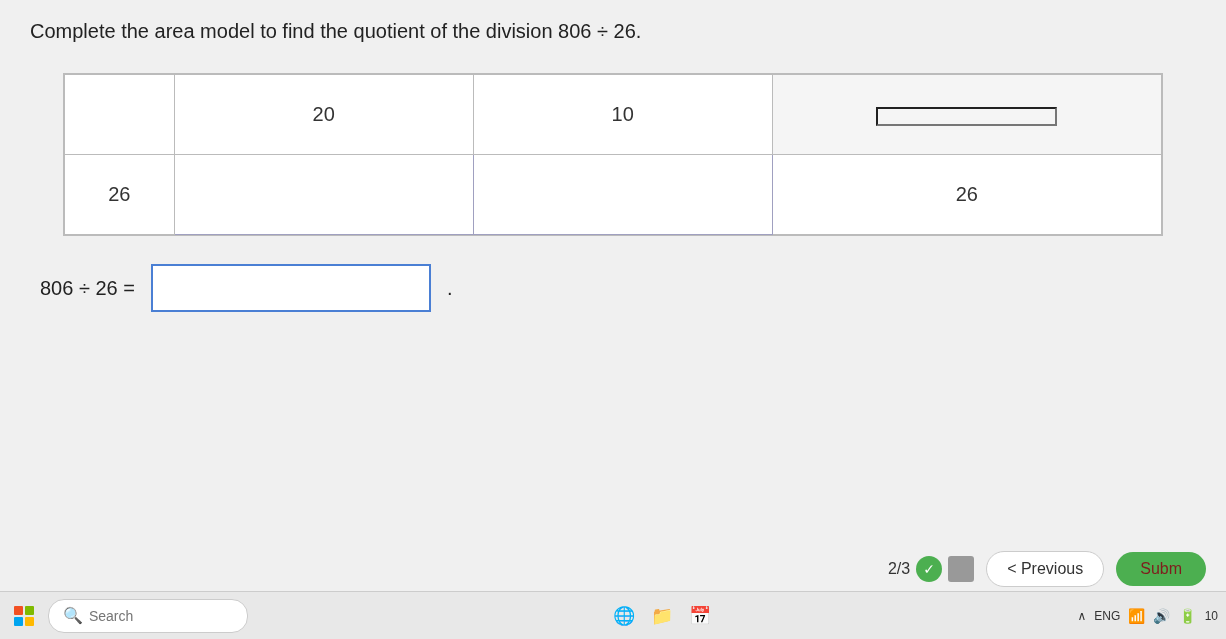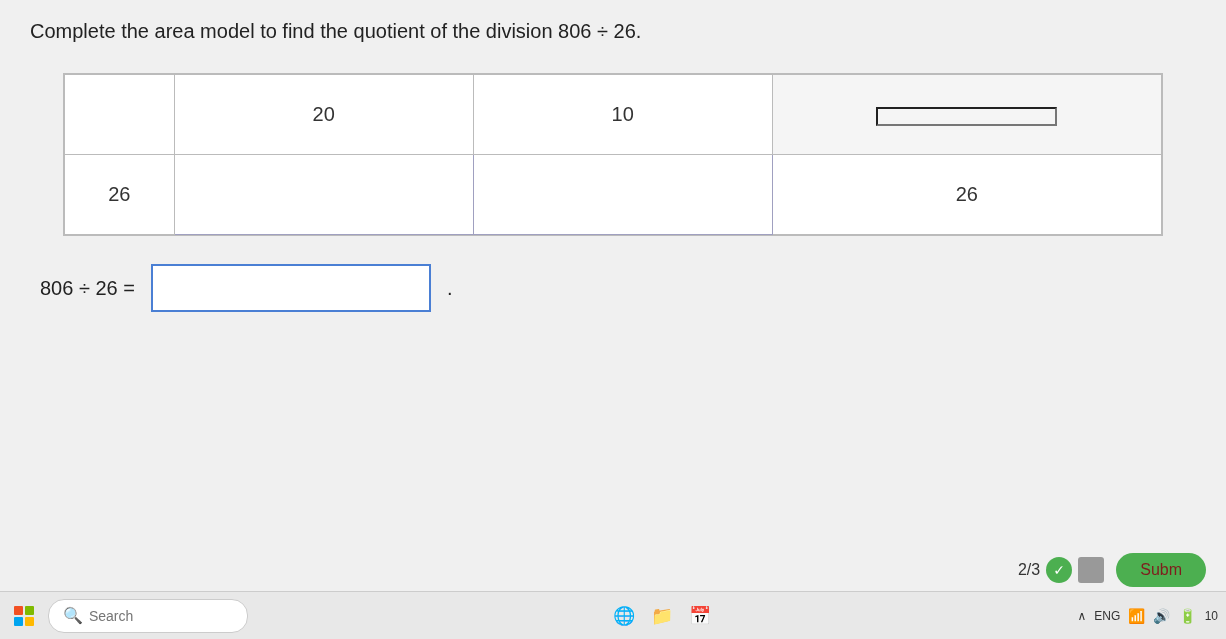--- a/index.html
+++ b/index.html
@@ -336,20 +336,21 @@
     <span class="answer-period">.</span>
   </div>
 </div>
 
 <div class="quiz-nav">
   <div class="quiz-counter">
     <span>2/3</span>
     <div class="check-icon">✓</div>
     <div class="square-icon"></div>
   </div>
+  <button class="prev-button">&lt; Previous</button>
   <button class="submit-button">Subm</button>
 </div>
 
 <div class="taskbar">
   <div class="taskbar-left">
     <div class="start-button">
       <div class="start-icon">
         <span></span>
           <span></span>
           <span></span>

